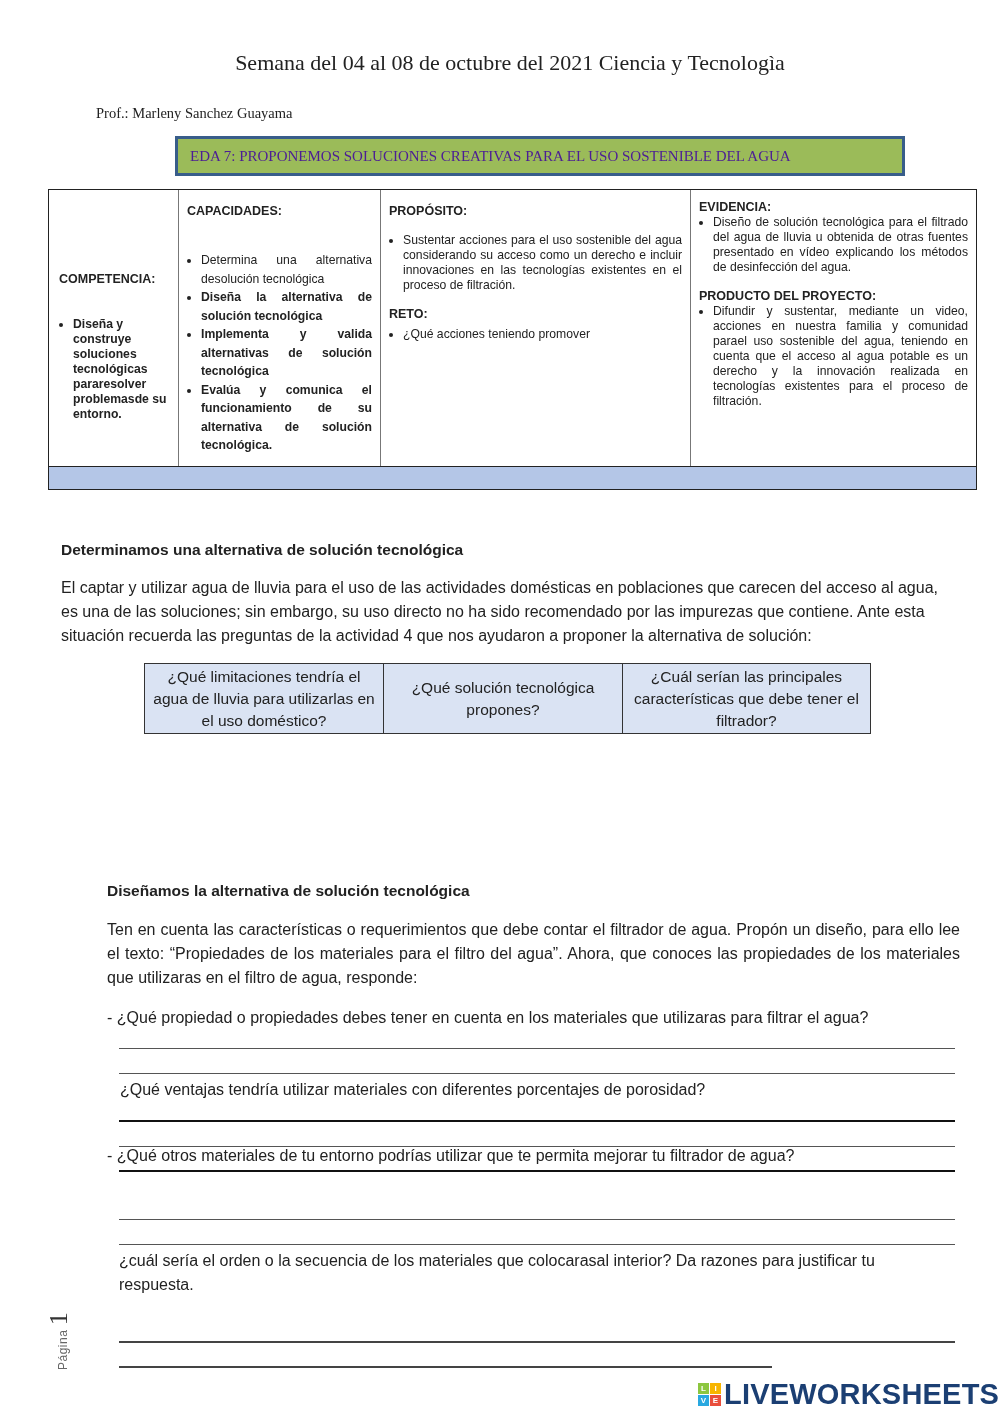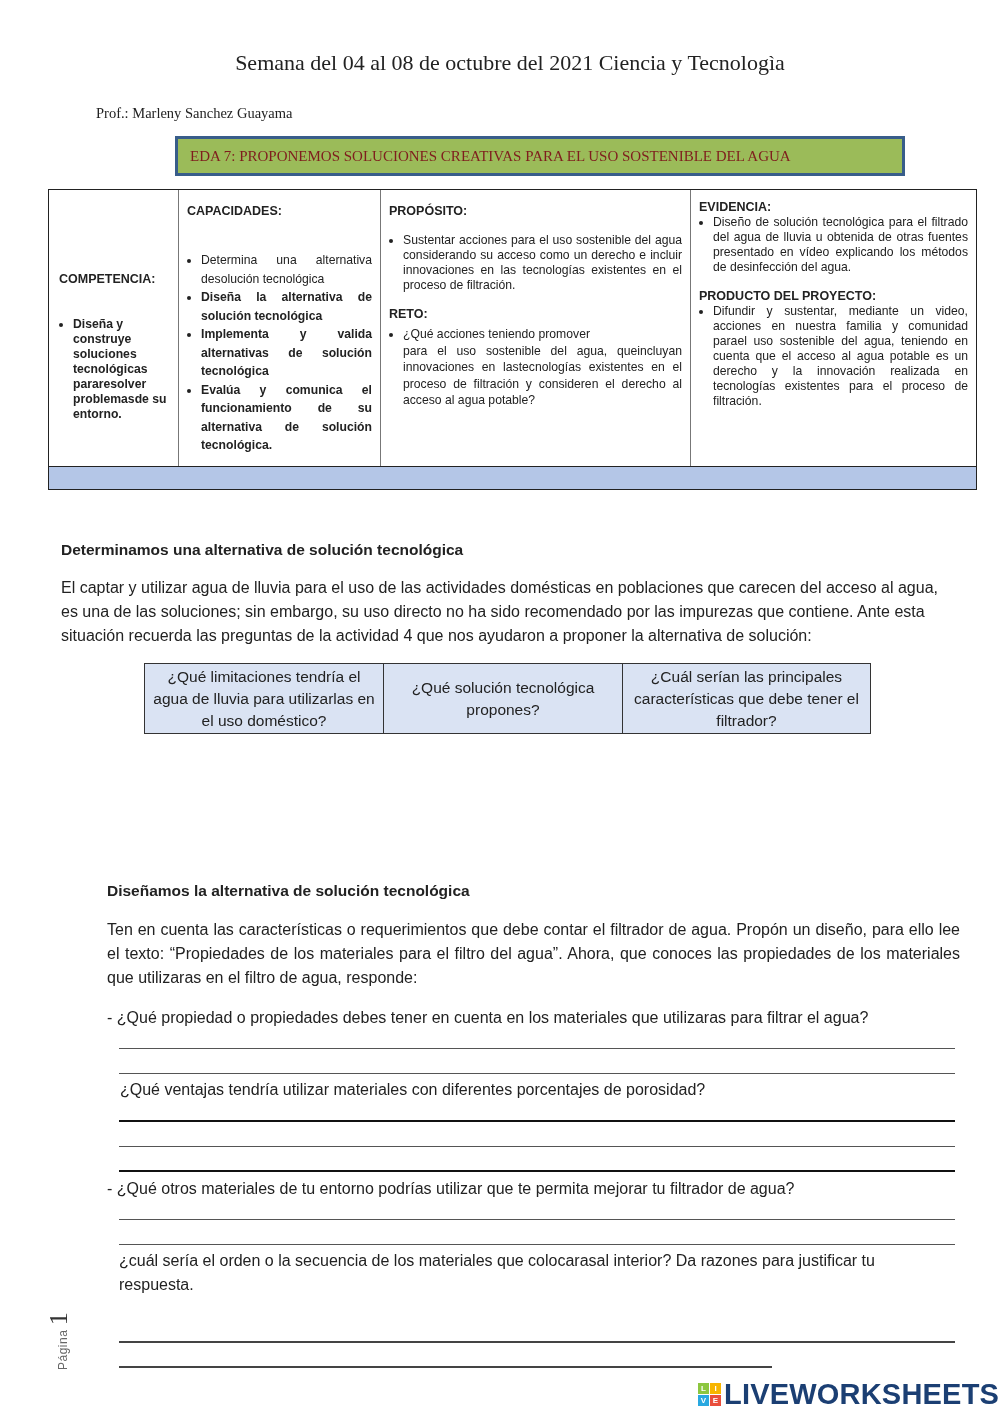--- a/index.html
+++ b/index.html
@@ -3,21 +3,21 @@
 <meta charset="utf-8">
 <style>
   html, body { margin:0; padding:0; background:#ffffff; }
   body { width:1000px; height:1413px; position:relative; overflow:hidden; font-family:"Liberation Sans", sans-serif; color:#222; }
   .abs { position:absolute; }
   .serif { font-family:"Liberation Serif", serif; }
   .cond { font-family:"Liberation Sans Narrow","Liberation Sans", sans-serif; }
 
   #title { left:0; width:1020px; top:50px; text-align:center; font-size:22px; color:#222; }
   #prof { left:96px; top:105px; font-size:14.5px; color:#222; }
-  #eda { left:175px; top:136px; width:730px; height:40px; background:#9bbb59; border:3px solid #385d8a; box-sizing:border-box; color:#7f1d1d; font-size:15px; display:flex; align-items:center; padding-left:12px; }
+  #eda { left:175px; top:136px; width:730px; height:40px; background:#9bbb59; border:3px solid #385d8a; box-sizing:border-box; color:#4c1d95; font-size:15px; display:flex; align-items:center; padding-left:12px; }
 
   #main-table { left:48px; top:189px; width:929px; border:1px solid #222; box-sizing:border-box; }
   #main-header { height:36px; background:#fbd66b; border-bottom:1px solid #222; text-align:center; font-weight:bold; font-size:15px; line-height:24px; padding-top:2px; box-sizing:border-box; color:#222; }
   #main-row { display:flex; height:276px; border-bottom:1px solid #222; }
   .mcell { border-right:1px solid #777; box-sizing:border-box; font-size:12.2px; line-height:15px; }
   .mcell:last-child { border-right:none; }
   #cell-comp { width:130px; padding:0 10px 0 10px; }
   #cell-cap { width:202px; padding:14px 8px 0 8px; }
   #cell-prop { width:310px; padding:14px 8px 0 8px; }
   #cell-evid { flex:1; padding:10px 8px 0 8px; }
@@ -76,21 +76,20 @@
     </div>
     <div class="mcell" id="cell-prop">
       <div class="hd">PROPÓSITO:</div>
       <ul class="just" style="margin-top:14px;">
         <li>Sustentar acciones para el uso sostenible del agua considerando su acceso como un derecho e incluir innovaciones en las tecnologías existentes en el proceso de filtración.</li>
       </ul>
       <div class="hd" style="margin-top:14px;">RETO:</div>
       <ul class="just" style="margin-top:4px; line-height:16.5px;">
         <li>
           <div>¿Qué acciones teniendo promover</div>
-          <div>para el uso sostenible del agua, queincluyan innovaciones en lastecnologías existentes en el proceso de filtración y consideren el derecho al acceso al agua potable?</div>
         </li>
       </ul>
     </div>
     <div class="mcell" id="cell-evid">
       <div class="hd">EVIDENCIA:</div>
       <ul class="just">
         <li>Diseño de solución tecnológica para el filtrado del agua de lluvia u obtenida de otras fuentes presentado en vídeo explicando los métodos de desinfección del agua.</li>
       </ul>
       <div class="hd" style="margin-top:14px;">PRODUCTO DEL PROYECTO:</div>
       <ul class="just">
@@ -119,21 +118,21 @@
 
 <div class="abs para cond" style="left:107px; top:1006px;">- ¿Qué propiedad o propiedades debes tener en cuenta en los materiales que utilizaras para filtrar el agua?</div>
 <div class="line" style="left:119px; top:1048px; width:836px;"></div>
 <div class="line" style="left:119px; top:1073px; width:836px;"></div>
 
 <div class="abs para cond" style="left:120px; top:1078px;">¿Qué ventajas tendría utilizar materiales con diferentes porcentajes de porosidad?</div>
 <div class="line dark" style="left:119px; top:1120px; width:836px;"></div>
 <div class="line" style="left:119px; top:1146px; width:836px;"></div>
 <div class="line dark" style="left:119px; top:1170px; width:836px;"></div>
 
-<div class="abs para cond" style="left:107px; top:1177px;">- ¿Qué otros materiales de tu entorno podrías utilizar que te permita mejorar tu filtrador de agua?</div>
+<div class="abs para cond" style="left:107px; top:1144px;">- ¿Qué otros materiales de tu entorno podrías utilizar que te permita mejorar tu filtrador de agua?</div>
 <div class="line" style="left:119px; top:1219px; width:836px;"></div>
 <div class="line" style="left:119px; top:1244px; width:836px;"></div>
 
 <div class="abs para cond" style="left:119px; top:1249px; width:820px;">
   <div>¿cuál sería el orden o la secuencia de los materiales que colocarasal interior? Da razones para justificar tu respuesta.</div>
 </div>
 <div class="line dark" style="left:119px; top:1341px; width:836px; border-top-color:#444;"></div>
 <div class="line dark" style="left:119px; top:1366px; width:653px; border-top-color:#444;"></div>
 
 <div class="abs" id="pagina">

